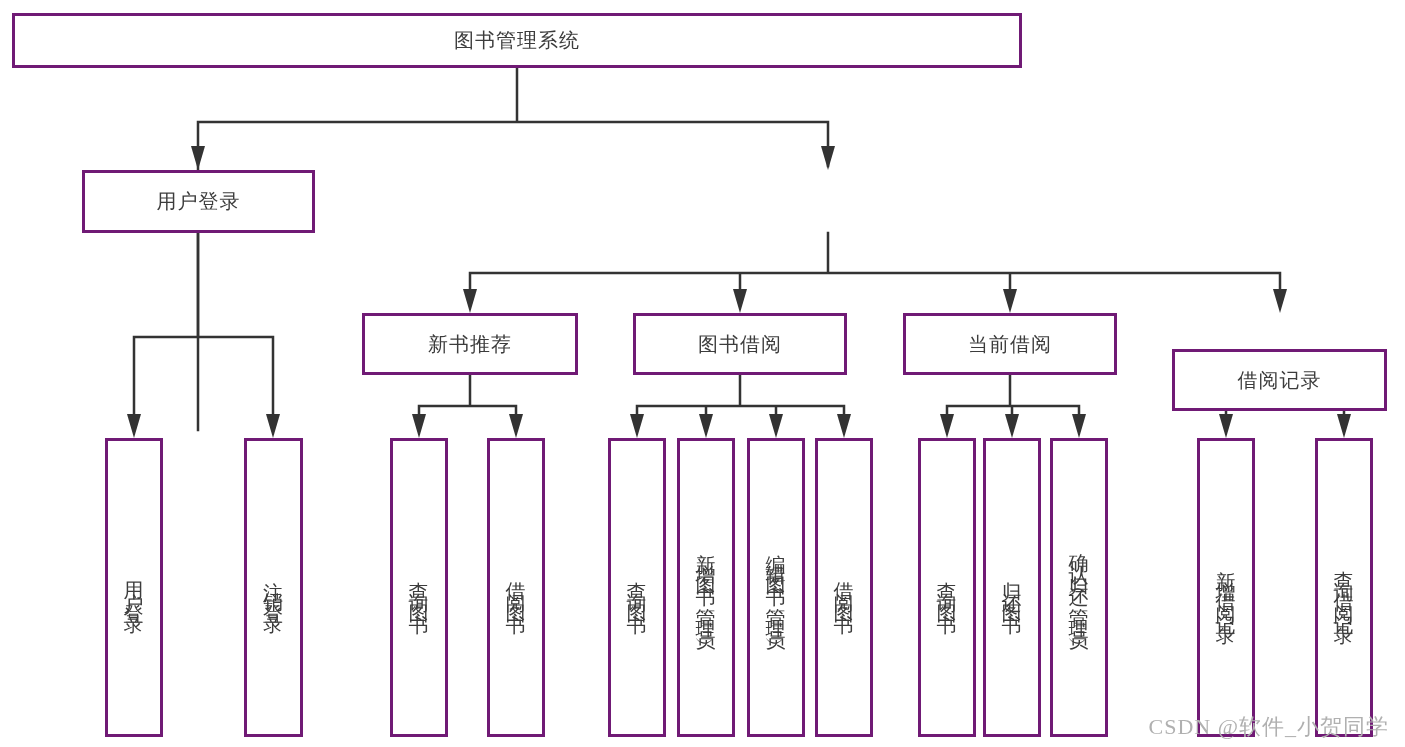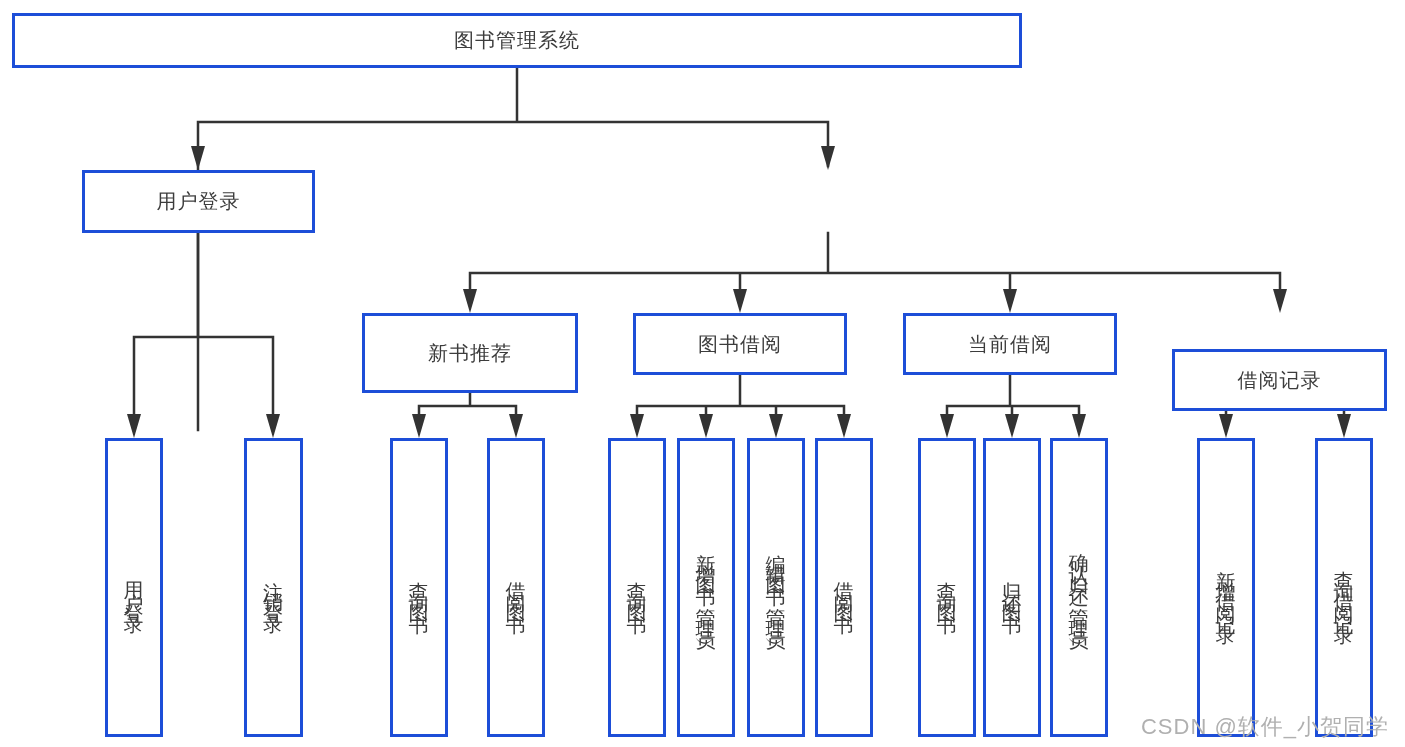--- a/index.html
+++ b/index.html
@@ -23,21 +23,21 @@
     stroke-linecap: square;
   }
   .connectors polygon {
     fill: #333333;
     stroke: none;
   }
   .box {
     position: absolute;
     box-sizing: border-box;
     background: #ffffff;
-    border: 3px solid #1d4ed8;
+    border: 3px solid #701a75;
     display: flex;
     align-items: center;
     justify-content: center;
   }
   .hlabel {
     font-size: 20px;
     color: #3c3c3c;
     letter-spacing: 1px;
     white-space: nowrap;
   }
@@ -50,20 +50,21 @@
     line-height: 1.1;
   }
   .watermark {
     position: absolute;
     right: 16px;
     top: 712px;
     font-size: 22px;
     color: #b0b0b0;
     letter-spacing: 1px;
     white-space: nowrap;
+    font-family: Liberation Serif, serif;
   }
 </style>
 </head>
 <body>
 
 <div class="canvas">
 
   <svg class="connectors" viewBox="0 0 1405 747" xmlns="http://www.w3.org/2000/svg">
     <g>
       <path d="M517 68 V122 M198 122 H828 M198 122 V430 M828 122 V166" transform=""></path>
@@ -108,21 +109,21 @@
   </svg>
 
   <div class="box" style="left:12px; top:13px; width:1010px; height:55px;">
     <span class="hlabel">图书管理系统</span>
   </div>
 
   <div class="box" style="left:82px; top:170px; width:233px; height:63px;">
     <span class="hlabel">用户登录</span>
   </div>
 
-  <div class="box" style="left:362px; top:313px; width:216px; height:80px;">
+  <div class="box" style="left:362px; top:313px; width:216px; height:62px;">
     <span class="hlabel">新书推荐</span>
   </div>
   <div class="box" style="left:903px; top:313px; width:214px; height:62px;">
     <span class="hlabel">当前借阅</span>
   </div>
   <div class="box" style="left:633px; top:313px; width:214px; height:62px;">
     <span class="hlabel">图书借阅</span>
   </div>
   <div class="box" style="left:1172px; top:313px; width:215px; height:62px;margin-top:36px;">
     <span class="hlabel">借阅记录</span>

